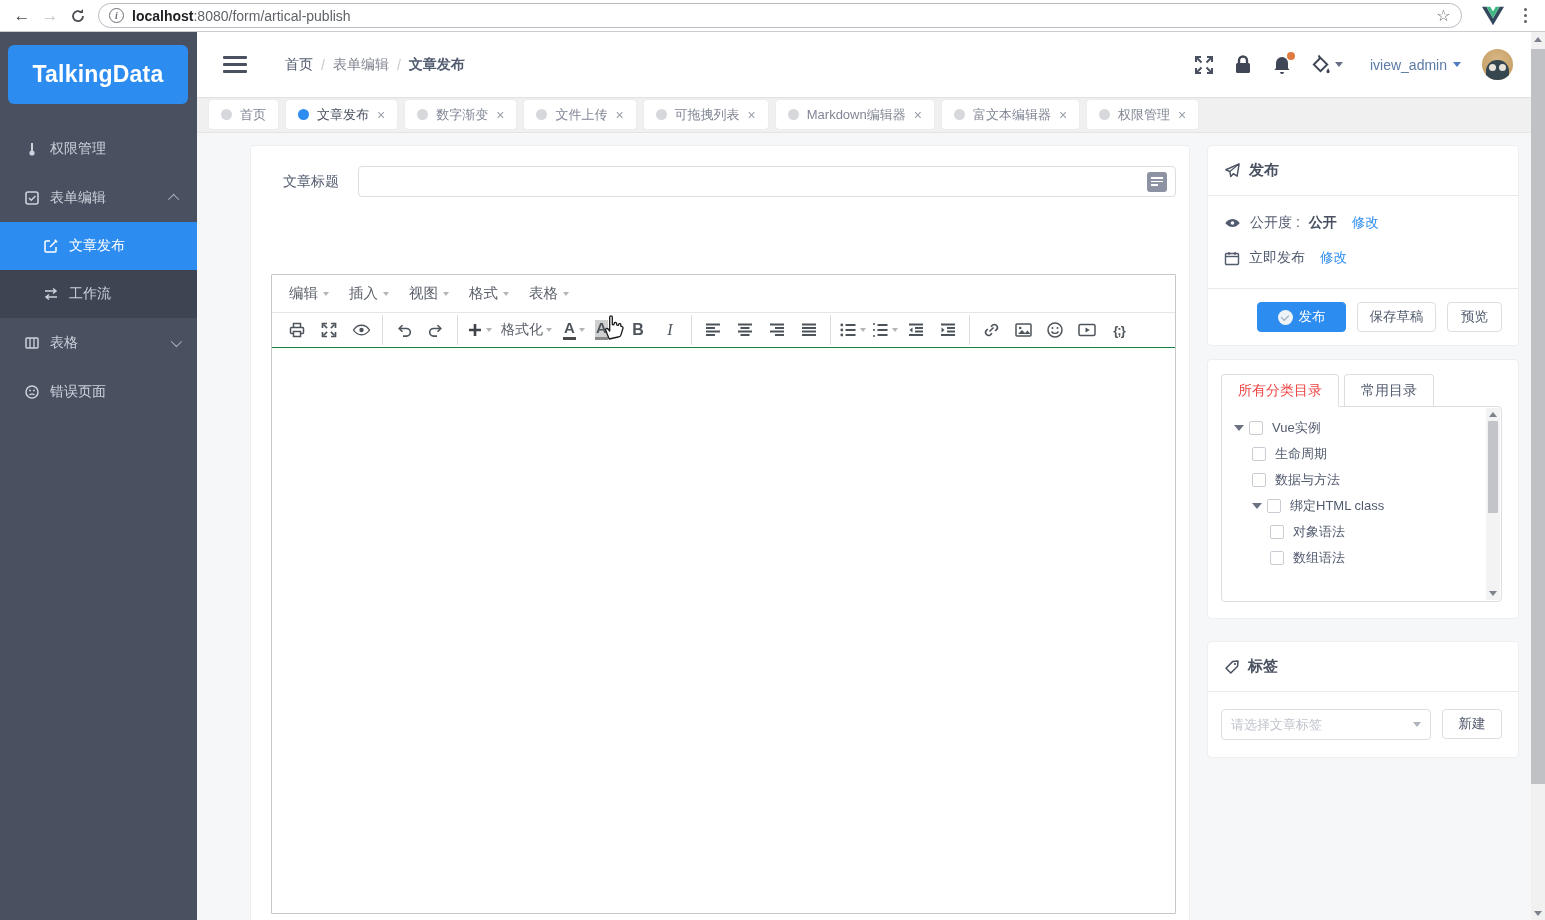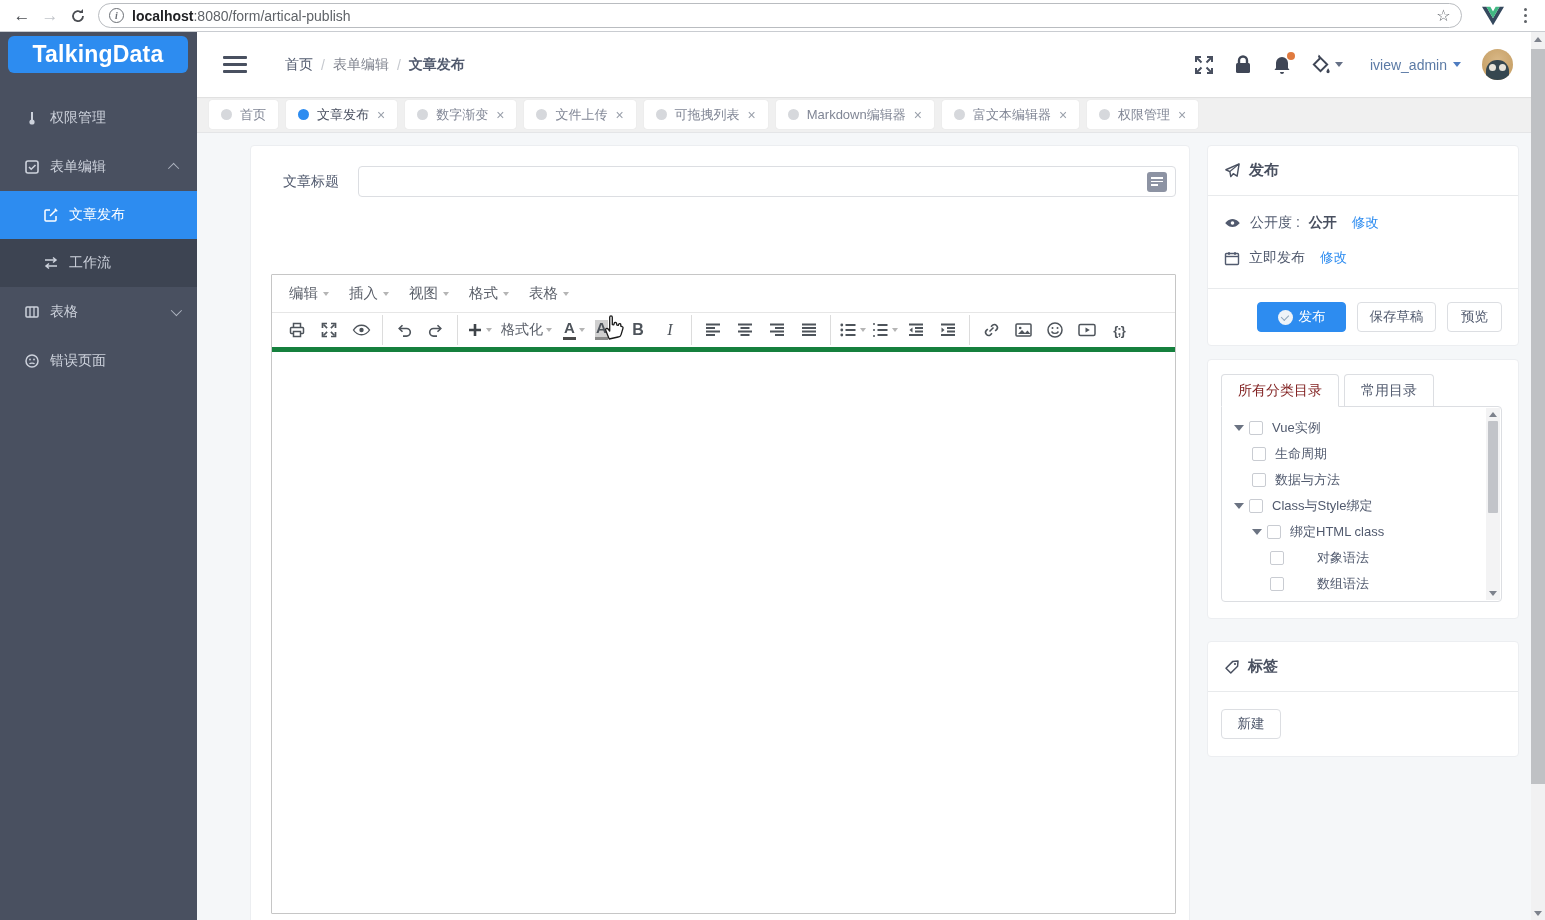--- a/index.html
+++ b/index.html
@@ -15,21 +15,21 @@
   .url-text { font-size:14px; color:#5f6368; }
   .url-text b { color:#202124; font-weight:bold; }
   .star { margin-left:auto; font-size:16px; color:#5f6368; }
   .vue-ico { width:22px; height:20px; margin:0 10px; }
   .kebab { display:flex; flex-direction:column; gap:2.5px; padding:0 10px; }
   .kebab i { width:3.5px; height:3.5px; border-radius:50%; background:#5f6368; }
 
   
   .app { position:absolute; top:32px; left:0; right:0; bottom:0; display:flex; }
   .sidebar { width:197px; background:#495060; flex:none; }
-  .logo { margin:4px 9px 20px 8px; height:37px; background:#2d8cf0; border-radius:6px; color:#fff; font-weight:bold; font-size:23px; display:flex; align-items:center; justify-content:center; letter-spacing:.2px; }
+  .logo { margin:13px 9px 20px 8px; height:59px; background:#2d8cf0; border-radius:6px; color:#fff; font-weight:bold; font-size:23px; display:flex; align-items:center; justify-content:center; letter-spacing:.2px; }
   .menu-item { height:49px; display:flex; align-items:center; padding:0 18px 0 24px; color:#cdd2dc; font-size:14px; cursor:pointer; }
   .menu-item .mi-ico { width:16px; height:16px; margin-right:10px; flex:none; }
   .menu-item .chev { margin-left:auto; width:8px; height:8px; border-right:1.6px solid #aeb4c0; border-bottom:1.6px solid #aeb4c0; }
   .chev.down { transform:rotate(45deg) translateY(-2px); }
   .chev.up { transform:rotate(-135deg) translateY(-2px); }
   .submenu-item { height:48px; display:flex; align-items:center; padding-left:43px; color:#cdd2dc; font-size:14px; background:#3d4452; cursor:pointer; }
   .submenu-item.active { background:#2d8cf0; color:#fff; }
   .submenu-item .mi-ico { width:16px; height:16px; margin-right:10px; }
 
   .main { flex:1; display:flex; flex-direction:column; margin-right:14px; }
@@ -71,21 +71,21 @@
   .title-input-wrap { position:relative; flex:1; }
   .title-input { width:100%; height:31px; border:1px solid #dcdee2; border-radius:4px; outline:none; padding:0 34px 0 8px; font-size:14px; color:#515a6e; }
   .notes-badge { position:absolute; right:9px; top:5.5px; width:20px; height:20px; background:#8d93a3; border-radius:3px; display:flex; flex-direction:column; justify-content:center; gap:2px; padding:0 4px; }
   .notes-badge i { height:1.8px; background:#fff; }
   .notes-badge i.short { width:60%; }
 
   .editor { margin-top:77px; border:1px solid #c6c6c6; border-radius:1px; height:640px; display:flex; flex-direction:column; background:#fff; }
   .menubar { display:flex; align-items:center; padding:2px 7px; border-bottom:1px solid #e6e6e6; }
   .mb-item { padding:7px 10px; font-size:14.5px; color:#595e68; display:flex; align-items:center; gap:5px; cursor:pointer; }
   .mb-item .caret { border-top-color:#b5b5b5; border-left-width:3.5px; border-right-width:3.5px; border-top-width:4px; }
-  .toolbar { display:flex; border-bottom:5px solid #15803d; padding:2px 4px; }
+  .toolbar { display:flex; border-bottom:1px solid #15803d; padding:2px 4px; }
   .tgroup { display:flex; align-items:center; padding:0 5px; }
   .tgroup + .tgroup { border-left:1px solid #dcdcdc; }
   .tb-btn { min-width:32px; height:30px; display:flex; align-items:center; justify-content:center; gap:3px; cursor:pointer; color:#4e545b; }
   .tb-btn svg { display:block; }
   .tb-btn .caret { border-top-color:#b5b5b5; border-left-width:3.5px; border-right-width:3.5px; border-top-width:4px; }
   .fmt-btn { font-size:14px; color:#595e68; padding:0 6px; }
   .glyphA { font-size:15px; font-weight:bold; color:#4e545b; border-bottom:3px solid #4a4a4a; line-height:1.1; padding:0 1px; }
   .glyphA.bg { background:#cfcfcf; border-bottom-color:#8a8a8a; }
   .glyphB { font-size:16px; font-weight:bold; }
   .glyphI { font-size:16px; font-style:italic; font-family:"Liberation Serif", serif; }
@@ -106,28 +106,28 @@
   .btn.primary { background:#2d8cf0; color:#fff; width:89px; gap:6px; border:1px solid #2d8cf0; }
   .btn.plain { background:#fff; border:1px solid #dcdee2; color:#515a6e; }
   .btn.save { width:79px; } .btn.preview { width:55px; }
   .check-circle { width:15px; height:15px; background:#eef3f8; border-radius:50%; display:flex; align-items:center; justify-content:center; }
   .check-circle::after { content:""; width:6px; height:3.5px; border-left:1.8px solid #8fa6bd; border-bottom:1.8px solid #8fa6bd; transform:rotate(-45deg) translateY(-1px); }
 
   .cat-card { margin-top:13px; }
   .cat-body { padding:14px 16px 16px 13px; }
   .cat-tabs { display:flex; gap:5px; }
   .cat-tab { height:33px; padding:0 16px; display:flex; align-items:center; font-size:14px; border:1px solid #dcdee2; border-radius:4px 4px 0 0; background:#fff; color:#515a6e; cursor:pointer; }
-  .cat-tab.active { color:#7f1d1d; border-bottom-color:#fff; position:relative; z-index:2; }
+  .cat-tab.active { color:#ef4444; border-bottom-color:#fff; position:relative; z-index:2; }
   .cat-tab.idle { background:#fff; border-bottom:none; }
   .tree-box { border:1px solid #dcdee2; border-radius:0 4px 4px 4px; margin-top:-1px; height:196px; position:relative; overflow:hidden; background:#fff; }
   .tree { padding:8px 20px 4px 10px; }
   .tree-row { height:26px; display:flex; align-items:center; font-size:13px; color:#515a6e; }
   .tree-row .tcaret { width:0; height:0; border-left:5px solid transparent; border-right:5px solid transparent; border-top:6px solid #6b7382; margin-right:5px; flex:none; }
   .tree-row .cb { width:14px; height:14px; border:1px solid #c9ccd2; border-radius:2px; background:#fff; margin-right:9px; flex:none; cursor:pointer; }
-  .lv0 { padding-left:2px; } .lv1 { padding-left:20px; } .lv2 { padding-left:38px;gap:24px; }
+  .lv0 { padding-left:2px; } .lv1 { padding-left:20px; } .lv2 { padding-left:38px; }
   .inner-sb { position:absolute; top:1px; right:1px; bottom:1px; width:14px; background:#f3f3f4; display:flex; flex-direction:column; align-items:center; }
   .sb-arrow { width:0; height:0; border-left:4px solid transparent; border-right:4px solid transparent; margin:4px 0; }
   .sb-arrow.up { border-bottom:5px solid #7d828c; }
   .sb-arrow.dn { border-top:5px solid #7d828c; margin-top:auto; }
   .inner-thumb { width:10px; height:92px; background:#c2c4c9; border-radius:1px; }
 
   .tag-card { margin-top:22px; }
   .tag-body { padding:17px 16px 17px 13px; display:flex; gap:11px; }
   .tag-select { flex:1; height:31px; border:1px solid #dcdee2; border-radius:4px; display:flex; align-items:center; padding:0 9px; justify-content:space-between; cursor:pointer; }
   .tag-select input { border:none; outline:none; font-size:13px; color:#515a6e; width:100%; background:transparent; }
@@ -568,25 +568,20 @@
                     <span>Vue实例</span>
                   </div>
                 <div class="tree-row lv1">
                     <i class="cb"></i>
                     <span>生命周期</span>
                   </div>
                 <div class="tree-row lv1">
                     <i class="cb"></i>
                     <span>数据与方法</span>
                   </div>
-                <div class="tree-row lv0">
-                    <i class="tcaret"></i>
-                    <i class="cb"></i>
-                    <span>Class与Style绑定</span>
-                  </div>
                 <div class="tree-row lv1">
                     <i class="tcaret"></i>
                     <i class="cb"></i>
                     <span>绑定HTML class</span>
                   </div>
                 <div class="tree-row lv2">
                     <i class="cb"></i>
                     <span>对象语法</span>
                   </div>
                 <div class="tree-row lv2">
@@ -605,20 +600,24 @@
 
         <div class="card tag-card">
           <div class="panel-title">
             <svg width="16" height="16" viewBox="0 0 16 16">
                 <path d="M2 9.2L8.8 2.4 14 2l-.4 5.2L6.8 14z" fill="none" stroke="#495060" stroke-width="1.5" stroke-linejoin="round"></path>
                 <circle cx="11" cy="5" r="1.1" fill="#495060"></circle>
               </svg>
             <span>标签</span>
           </div>
           <div class="tag-body">
+            <div class="tag-select">
+              <input placeholder="请选择文章标签" style="">
+              <i class="caret"></i>
+            </div>
             <button class="btn plain new">新建</button>
           </div>
         </div>
 
       </div>
     </div>
   </div>
 </div>
 
 <div class="page-sb">

